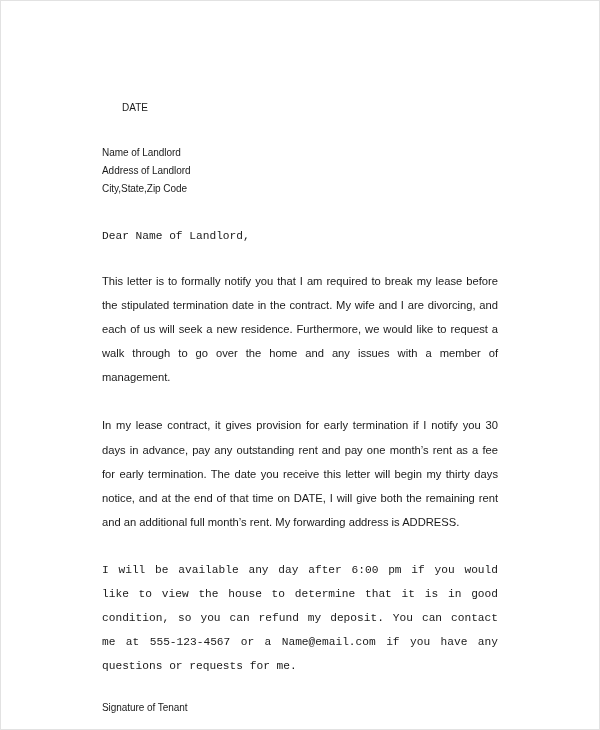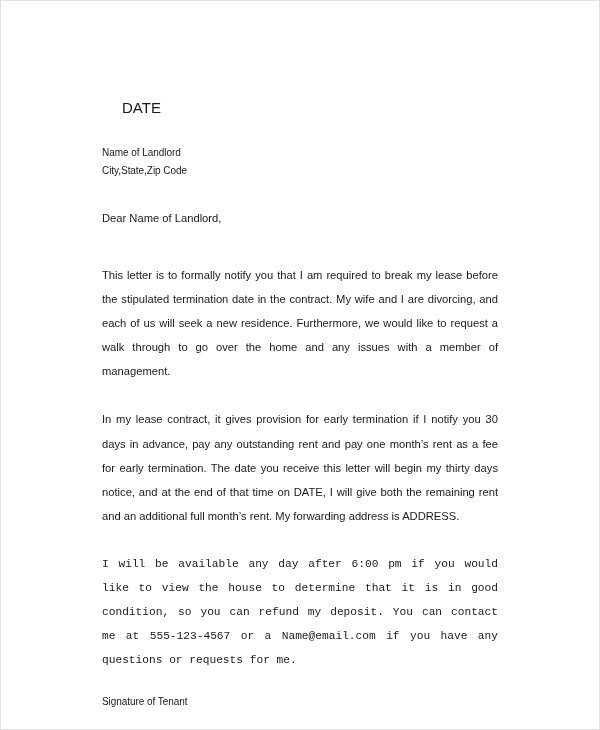--- a/index.html
+++ b/index.html
@@ -29,34 +29,35 @@
   }
 
   .line {
     font-size: 10px;
     line-height: 18px;
     letter-spacing: -0.05px;
     white-space: pre-wrap;
   }
 
   .date-line {
-    font-size: 15px;
+    font-size: 10px;
     line-height: 18px;
     margin: 0 0 27px 0;
     padding-left: 20px;
   }
 
   .address-block {
     margin: 0 0 29px 0;
   }
 
   .salutation {
     font-size: 11.2px;
     line-height: 18px;
-    margin: 0 0 36px 0;
+    margin: 0 0 24px 0;
+    font-family: Liberation Mono, monospace;
   }
 
   .para {
     font-size: 11.2px;
     line-height: 24.1px;
     text-align: justify;
     text-justify: inter-word;
     margin: 9px 0 24px 0;
     hyphens: none;
   }
@@ -83,20 +84,21 @@
 </head>
 <body>
 
 <div class="page">
   <div class="letter">
 
     <div class="date-line">DATE</div>
 
     <div class="address-block">
       <div class="line">Name of Landlord</div>
+      <div class="line">Address of Landlord</div>
       <div class="line">City,State,Zip Code</div>
     </div>
 
     <div class="salutation">Dear Name of Landlord,</div>
 
     <p class="para">This letter is to formally notify you that I am required to break my lease before the stipulated termination date in the contract. My wife and I are divorcing, and each of us will seek a new residence. Furthermore, we would like to request a walk through to go over the home and any issues with a member of management.</p>
     <p class="para">In my lease contract, it gives provision for early termination if I notify you 30 days in advance, pay any outstanding rent and pay one month’s rent as a fee for early termination. The date you receive this letter will begin my thirty days notice, and at the end of that time on DATE, I will give both the remaining rent and an additional full month’s rent. My forwarding address is ADDRESS.</p>
     <p class="para">I will be available any day after 6:00 pm if you would like to view the house to determine that it is in good condition, so you can refund my deposit. You can contact me at 555-123-4567 or a Name@email.com if you have any questions or requests for me.</p>
 
 

